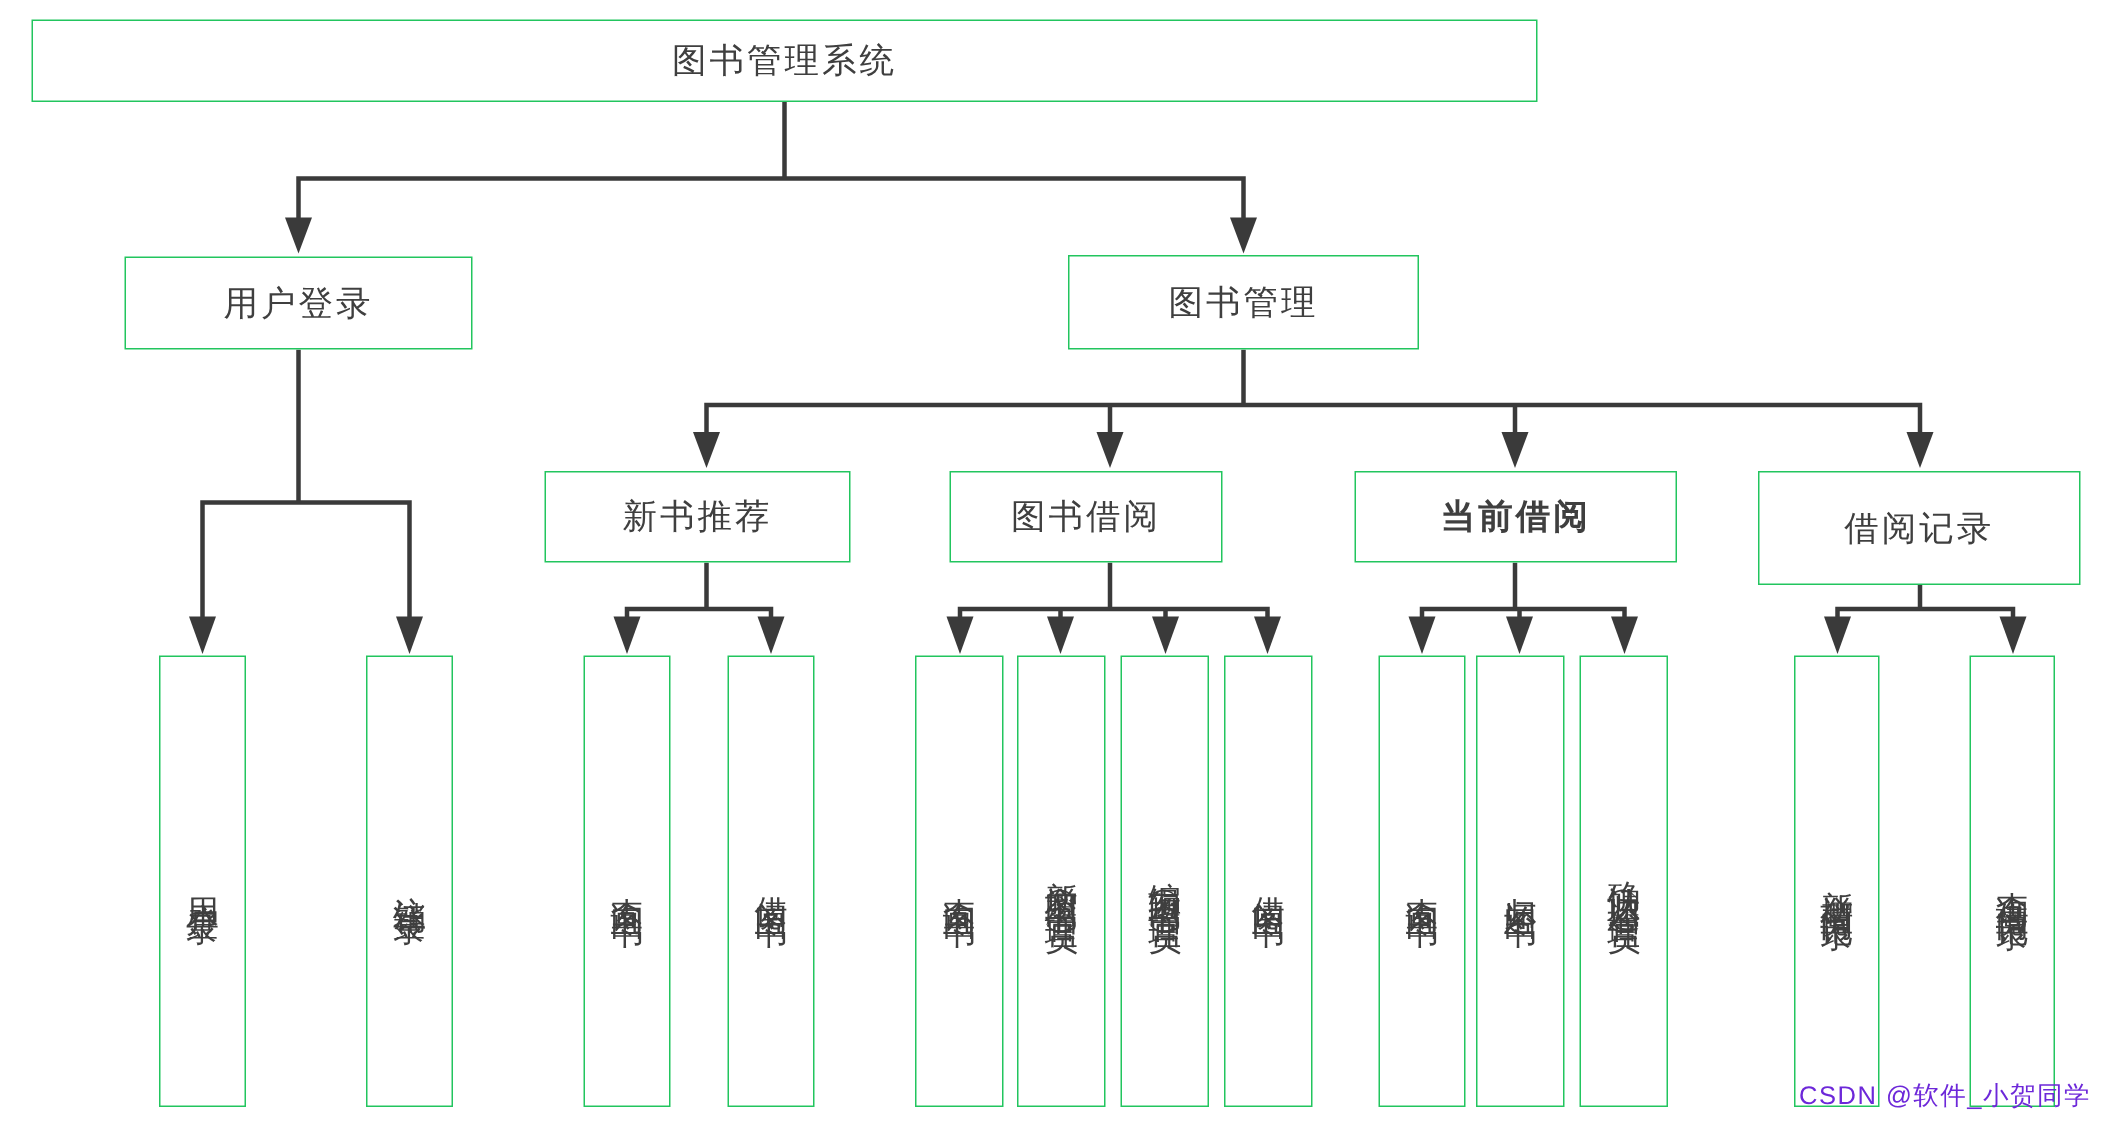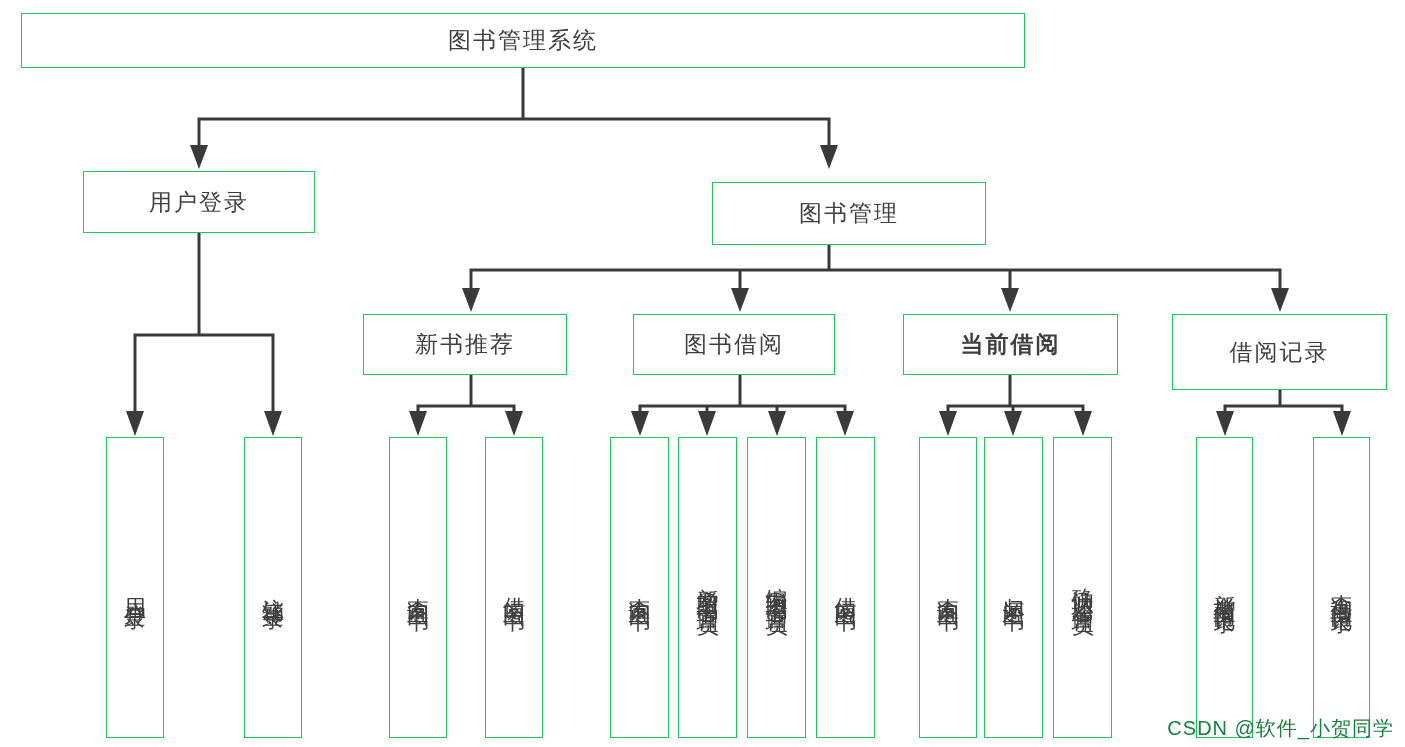--- a/index.html
+++ b/index.html
@@ -44,22 +44,22 @@
     writing-mode: vertical-rl;
     text-orientation: mixed;
     font-size: 22px;
     letter-spacing: 4px;
     line-height: 1;
   }
   .watermark {
     position: absolute;
     right: 11px;
     bottom: 5px;
-    font-size: 20px;
-    color: #15803d;
+    font-size: 17px;
+    color: #6d28d9;
     letter-spacing: 1px;
     z-index: 3;
     white-space: nowrap;
   }
 </style>
 </head>
 <body>
 
 <div class="stage">
 
@@ -106,28 +106,28 @@
     </g>
   </svg>
 
   <div class="node hnode" style="left:21px; top:13px; width:1004px; height:55px;">
     <span>图书管理系统</span>
   </div>
 
   <div class="node hnode" style="left:83px; top:171px; width:232px; height:62px;">
     <span>用户登录</span>
   </div>
-  <div class="node hnode" style="left:712px; top:182px; width:274px; height:63px;">
+  <div class="node hnode" style="left:712px; top:170px; width:234px; height:63px;">
     <span>图书管理</span>
   </div>
 
   <div class="node hnode" style="left:363px; top:314px; width:204px; height:61px;">
     <span>新书推荐</span>
   </div>
-  <div class="node hnode" style="left:633px; top:314px; width:202px; height:61px;">
+  <div class="node hnode" style="left:633px; top:314px; width:182px; height:61px;">
     <span>图书借阅</span>
   </div>
   <div class="node hnode" style="left:903px; top:314px; width:215px; height:61px;font-weight:bold;">
     <span>当前借阅</span>
   </div>
   <div class="node hnode" style="left:1172px; top:314px; width:215px; height:76px;">
     <span>借阅记录</span>
   </div>
 
   <div class="node leaf" style="left:106px; top:437px; width:58px; height:301px;">

